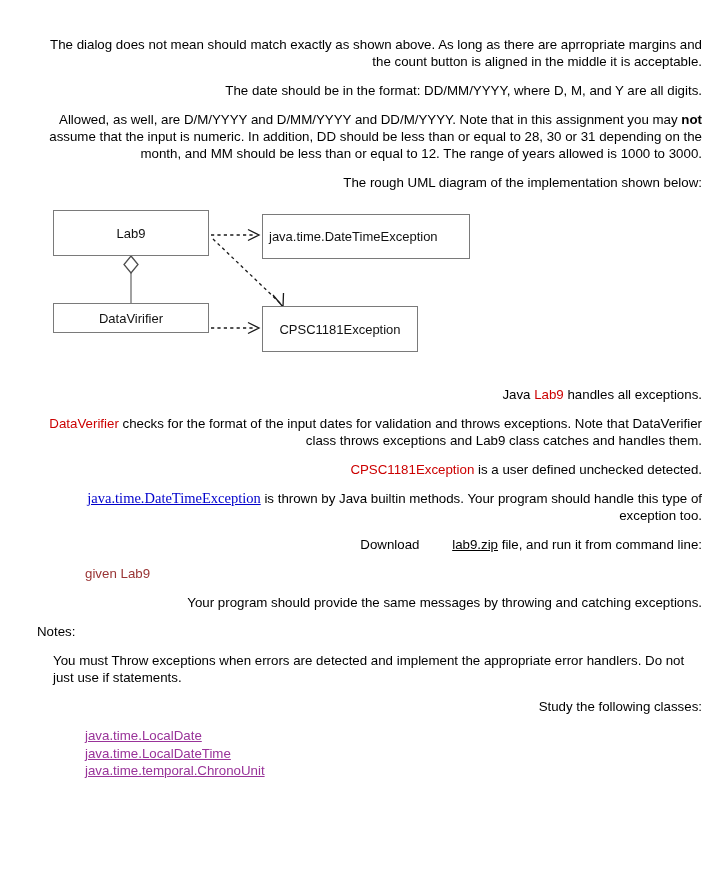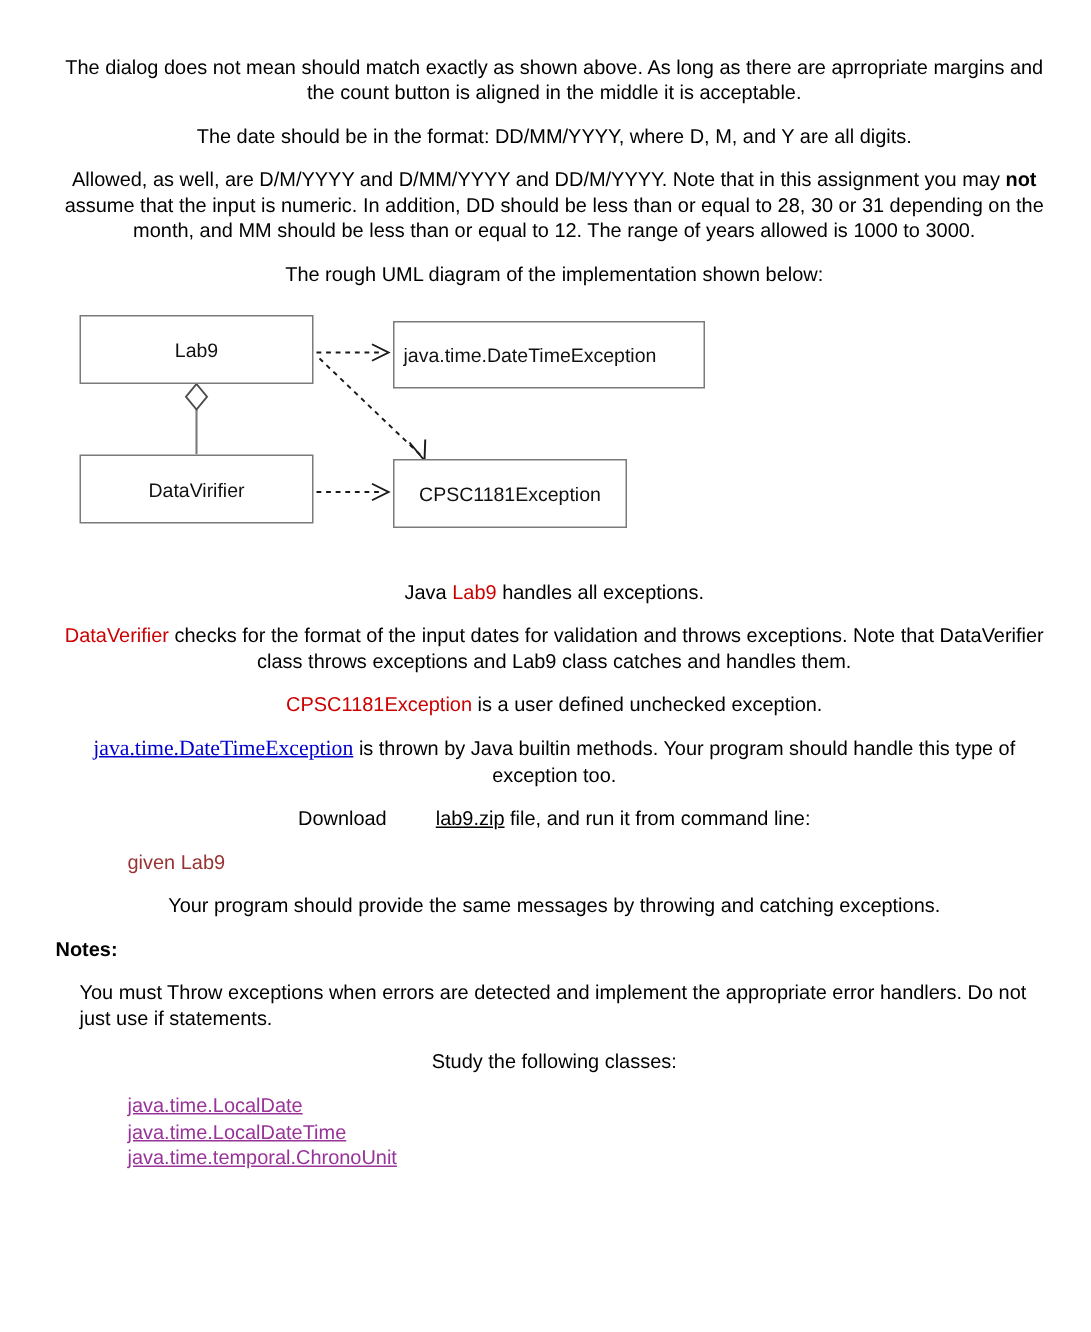--- a/index.html
+++ b/index.html
@@ -17,21 +17,21 @@
     overflow: hidden;
     position: relative;
   }
   .page {
     padding: 36px 20px 0 37px;
     box-sizing: border-box;
   }
   p.para {
     margin: 0 0 12px 0;
     max-width: 665px;
-    text-align: center;
+    text-align: right;
   }
   b, strong { font-weight: bold; }
 
   .red { color: #cc0000; }
   .link-blue {
     color: #0000cc;
     text-decoration: underline;
     font-family: "Liberation Serif", serif;
     font-size: 14.5px;
   }
@@ -44,21 +44,21 @@
     color: #993399;
     text-decoration: underline;
   }
 
   .cmd {
     margin: 0 0 12px 0;
     padding-left: 48px;
     color: #993333;
   }
 
-  .notes-title { margin: 0 0 12px 0; font-weight: bold; }
+  .notes-title { margin: 0 0 12px 0; font-weight: normal; }
   .notes-body { margin: 0 0 12px 16px; font-weight: normal; max-width: 650px; }
 
   .class-list {
     margin: 0;
     padding-left: 48px;
     line-height: 17.5px;
   }
   .class-list div { white-space: nowrap; }
 
   
@@ -75,21 +75,21 @@
     box-sizing: border-box;
     font-size: 13px;
     color: #111111;
     display: flex;
     align-items: center;
   }
   .uml-box.center { justify-content: center; }
   .uml-box.leftpad { justify-content: flex-start; padding-left: 6px; }
 
   #box-lab9        { left: 16px;  top: 7px;   width: 156px; height: 46px; }
-  #box-datav       { left: 16px;  top: 100px; width: 156px; height: 46px; }
+  #box-datav       { left: 16px;  top: 100px; width: 156px; height: 30px; }
   #box-datetime    { left: 225px; top: 11px;  width: 208px; height: 45px; }
   #box-cpsc        { left: 225px; top: 103px; width: 156px; height: 46px; }
 
   .uml svg.edges {
     position: absolute;
     left: 0; top: 0;
     width: 690px; height: 165px;
     overflow: visible;
   }
 </style>
@@ -137,21 +137,21 @@
 
     <div class="uml-box center" id="box-cpsc">
       <span>CPSC1181Exception</span>
     </div>
   </div>
 
   <p class="para"><span>Java </span><span class="red">Lab9</span><span> handles all exceptions.</span></p>
 
   <p class="para"><span class="red">DataVerifier</span><span> checks for the format of the input dates for validation and throws exceptions. Note that DataVerifier class throws exceptions and Lab9 class catches and handles them.</span></p>
 
-  <p class="para"><span class="red">CPSC1181Exception</span><span> is a user defined unchecked exception.</span></p>
+  <p class="para"><span class="red">CPSC1181Exception</span><span> is a user defined unchecked detected.</span></p>
 
   <p class="para"><a class="link-blue" href="#">java.time.DateTimeException</a><span> is thrown by Java builtin methods. Your program should handle this type of exception too.</span></p>
 
   <p class="para"><span>Download </span><a class="link-black" href="#">lab9.zip</a><span> file, and run it from command line:</span></p>
 
   <p class="cmd">given Lab9</p>
 
   <p class="para">Your program should provide the same messages by throwing and catching exceptions.</p>
 
   <p class="notes-title">Notes:</p>

